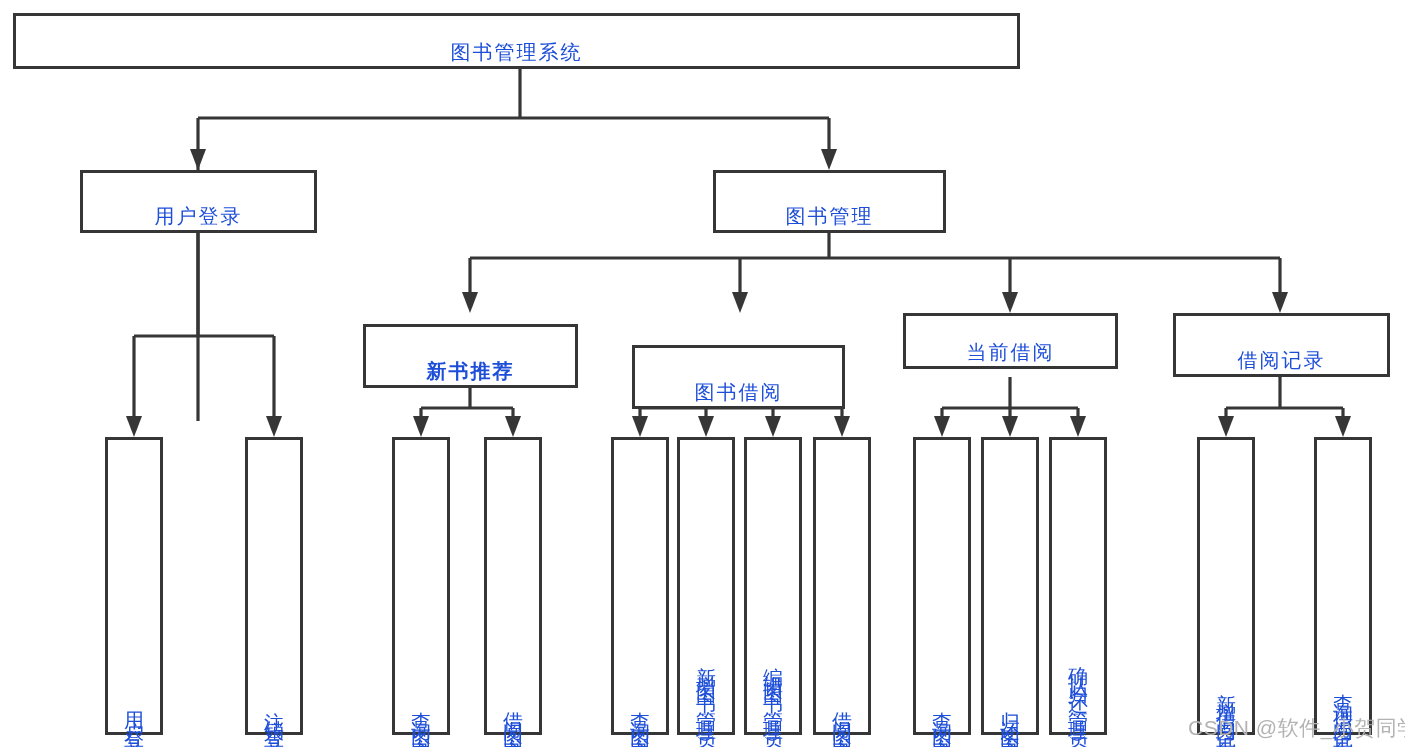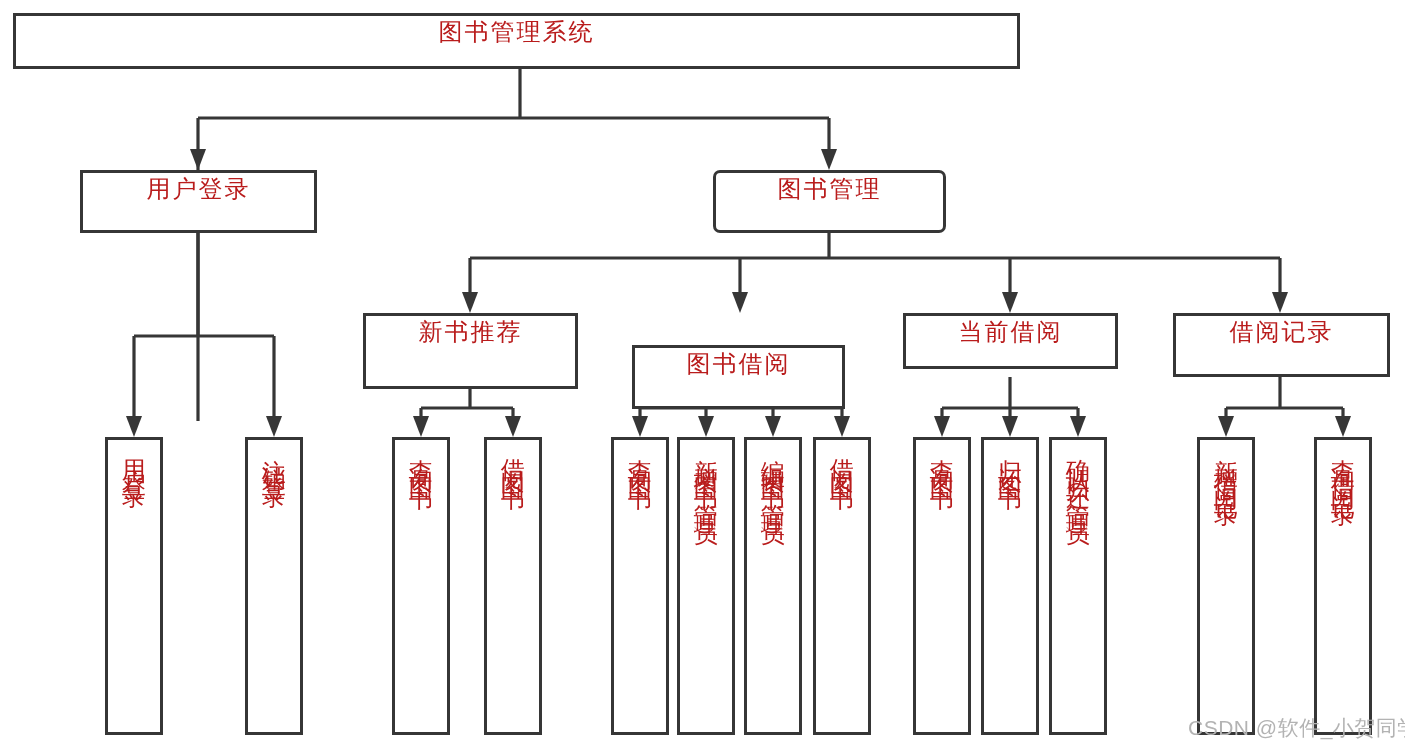--- a/index.html
+++ b/index.html
@@ -20,39 +20,39 @@
     stroke: #363636;
     stroke-width: 3.2;
     fill: none;
   }
   svg.connectors polygon { fill: #363636; }
   .node {
     position: absolute;
     box-sizing: border-box;
     border: 3px solid #363636;
     background: #ffffff;
-    color: #b91c1c;
+    color: #1d4ed8;
     display: flex;
-    align-items: flex-start;
+    align-items: flex-end;
     justify-content: center;
-    font-size: 24px;
+    font-size: 20px;
   }
   .node.h span { letter-spacing: 2px; white-space: nowrap; }
   .node.v span {
     writing-mode: vertical-rl;
     text-orientation: mixed;
     letter-spacing: 9px;
     line-height: 1.15;
     white-space: nowrap;
   }
   
   .n-root   { left: 13px;   top: 13px;  width: 1007px; height: 56px; }
   .n-login  { left: 80px;   top: 170px; width: 237px;  height: 63px; }
-  .n-mgmt   { left: 713px;  top: 170px; width: 233px;  height: 63px; border-radius: 7px; }
-  .n-rec    { left: 363px;  top: 313px; width: 215px;  height: 76px; }
+  .n-mgmt   { left: 713px;  top: 170px; width: 233px;  height: 63px; }
+  .n-rec    { left: 363px;  top: 324px; width: 215px;  height: 64px; font-weight: bold; }
   .n-borrow { left: 632px;  top: 313px; width: 213px;  height: 64px; margin-top: 32px; }
   .n-cur    { left: 903px;  top: 313px; width: 215px;  height: 56px; }
   .n-hist   { left: 1173px; top: 313px; width: 217px;  height: 64px; }
   .leaf     { top: 437px; width: 58px; height: 298px; }
   .l-a1 { left: 105px; }  .l-a2 { left: 245px; }
   .l-b1 { left: 392px; }  .l-b2 { left: 484px; }
   .l-c1 { left: 611px; }  .l-c2 { left: 677px; }  .l-c3 { left: 744px; }  .l-c4 { left: 813px; }
   .l-d1 { left: 913px; }  .l-d2 { left: 981px; }  .l-d3 { left: 1049px; }
   .l-e1 { left: 1197px; } .l-e2 { left: 1314px; }
   .watermark {

